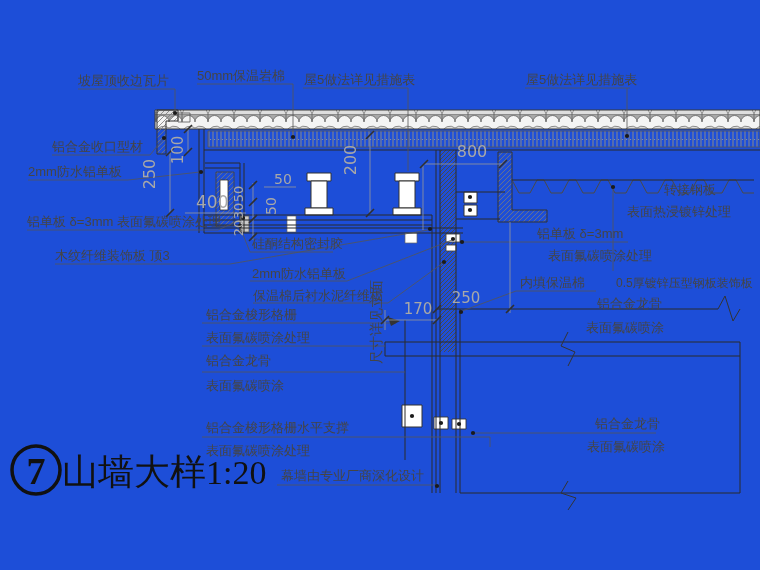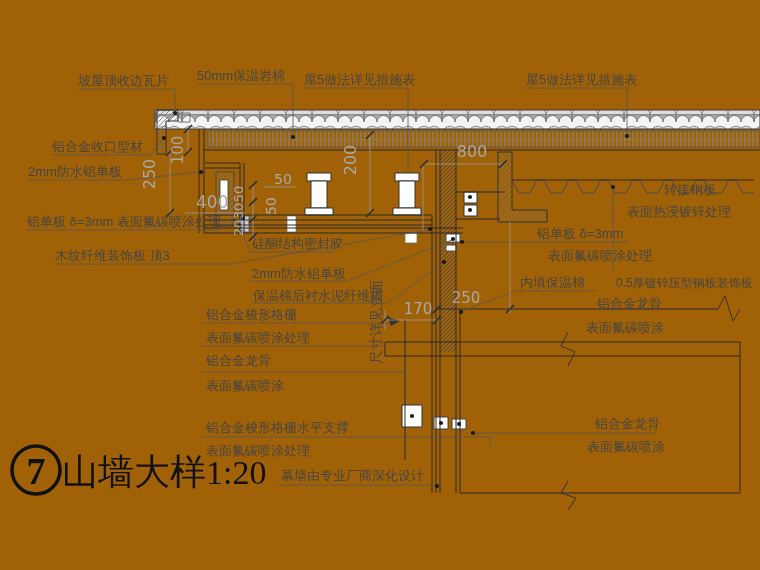--- a/index.html
+++ b/index.html
@@ -1,16 +1,16 @@
 <!DOCTYPE html>
 <html><head>
 <meta charset="utf-8">
 <style>
   html,body{margin:0;padding:0;background:#ffffff;}
-  .stage{position:relative;width:760px;height:570px;background:#a16207;overflow:hidden;}
+  .stage{position:relative;width:760px;height:570px;background:#1d4ed8;overflow:hidden;}
   svg text{font-family:"Liberation Sans","DejaVu Sans",sans-serif;fill:#454545;}
   svg text.dim{fill:#a8a8a8;font-family:"DejaVu Sans",sans-serif;}
   svg text.title-cn{font-family:"Liberation Serif","DejaVu Serif",serif;fill:#111;}
   svg path,svg line,svg rect,svg circle,svg polygon{vector-effect:non-scaling-stroke;}
 </style>
 </head>
 <body>
 
 <div class="stage">
 <svg width="760" height="570" viewBox="0 0 760 570">

